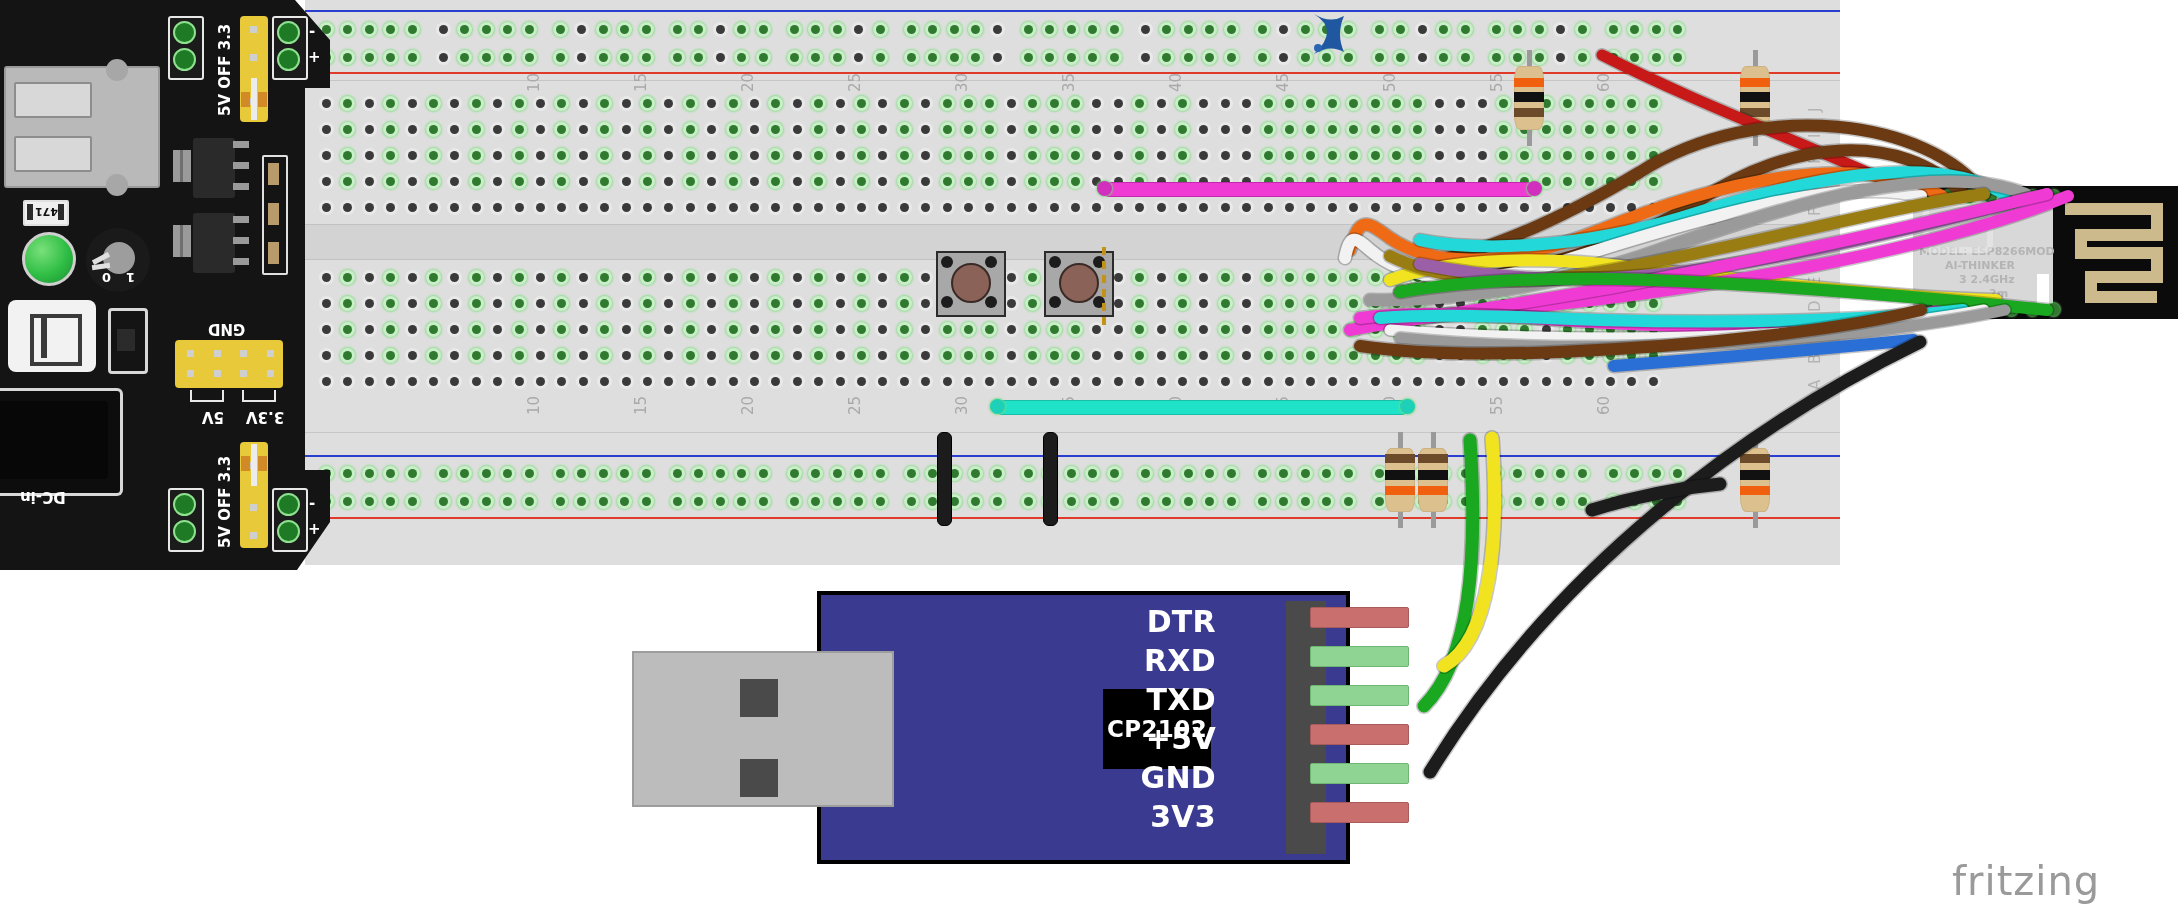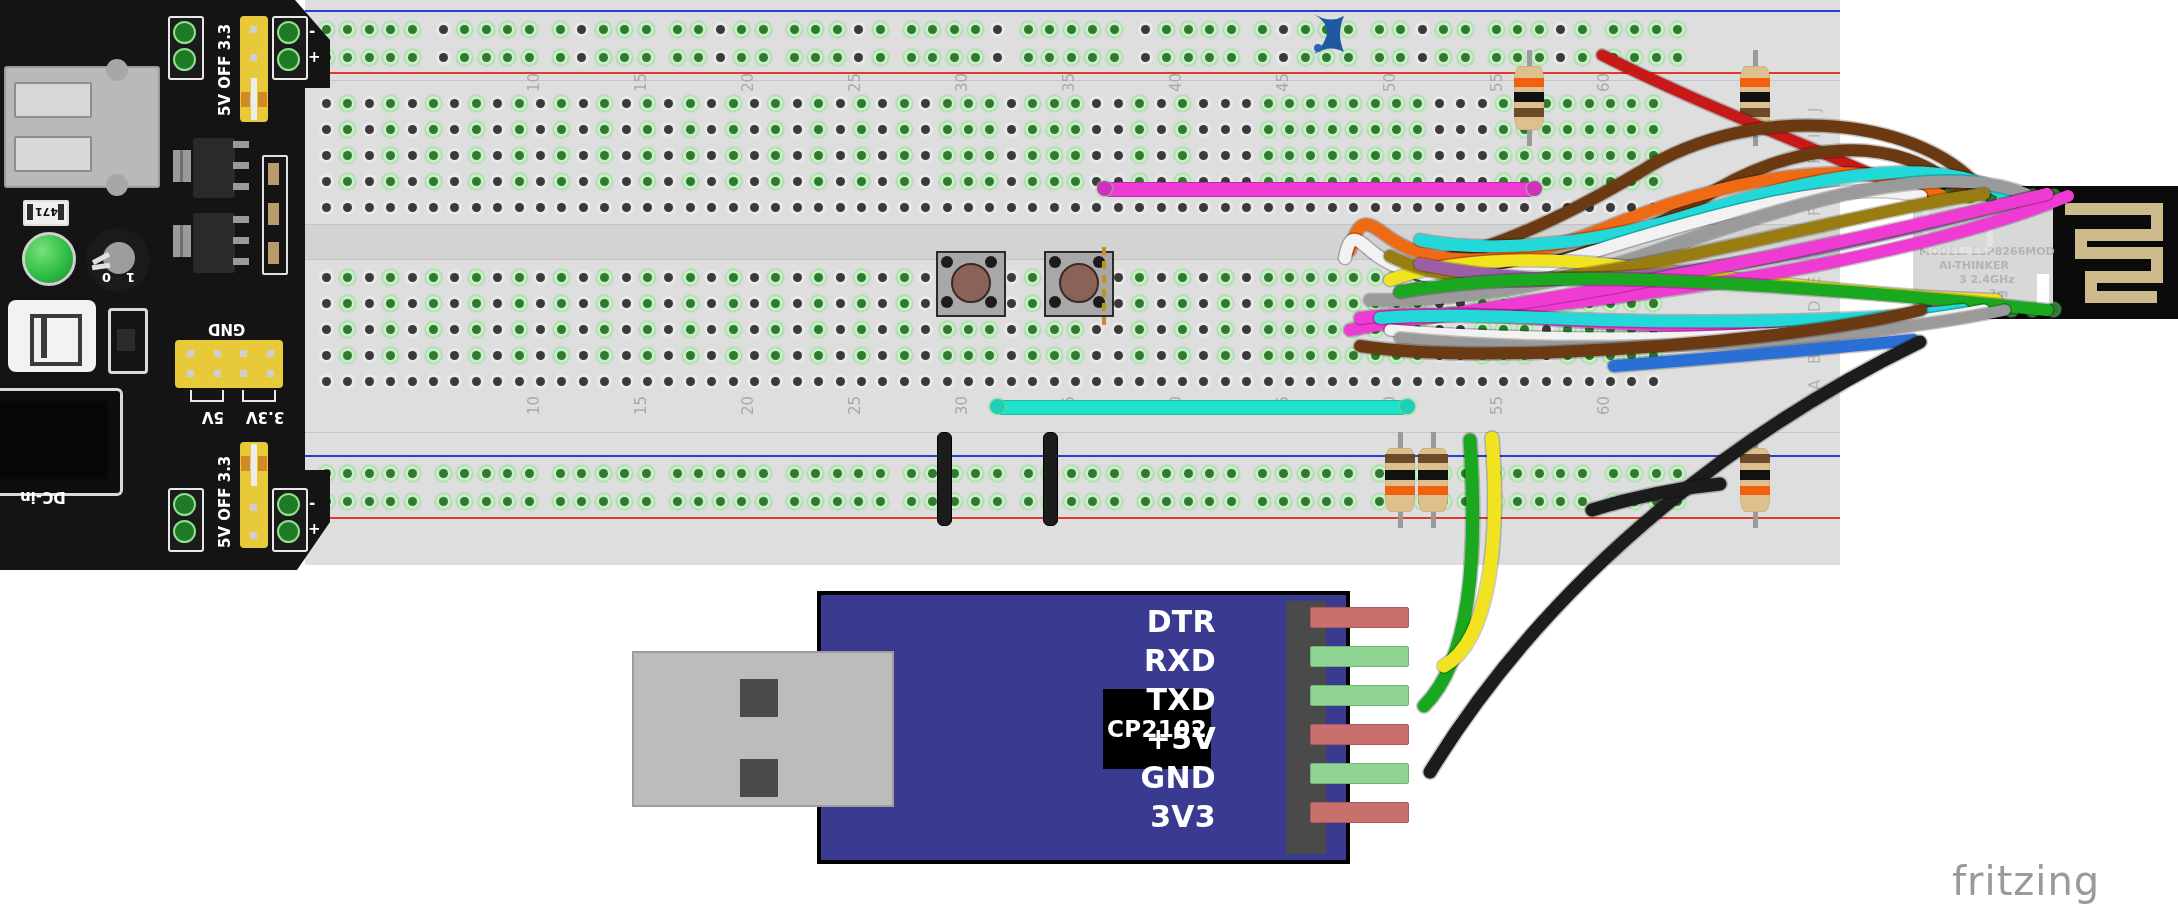--- a/index.html
+++ b/index.html
@@ -2920,21 +2920,21 @@
 <div class="wire abs" style="left:996px;top:400px;width:410px;height:13px;background:#1fe3c8;border:1px solid #19bda8;"></div>
 <div class="wireend abs" style="left:990px;top:399px;background:#1fd0b8;"></div>
 <div class="wireend abs" style="left:1400px;top:399px;background:#1fd0b8;"></div>
 
 <div class="wire abs" style="left:937px;top:432px;width:13px;height:92px;background:#1c1c1c;border:1px solid #000;"></div>
 <div class="wire abs" style="left:1043px;top:432px;width:13px;height:92px;background:#1c1c1c;border:1px solid #000;"></div>
 
 <div id="esp" class="abs">
   <div class="esp-shield">
     <span style="left:6px;top:52px;">MODEL: ESP8266MOD</span>
-    <span style="left:26px;top:66px;">AI-THINKER</span>
+    <span style="left:32px;top:66px;">AI-THINKER</span>
     <span style="left:46px;top:80px;">3  2.4GHz</span>
     <span style="left:76px;top:94px;">2m</span>
     <div style="position:absolute;left:10px;top:8px;width:58px;height:40px;border:6px solid #ececec;border-radius:8px;opacity:.55;"></div>
   </div>
   <svg class="esp-ant" width="120" height="120" viewBox="0 0 120 120" style="left:140px;top:5px;">
     <path d="M12 18 H104 V44 H28 V62 H104 V86 H38 V106 H104" stroke="#cdba8c" stroke-width="12" fill="none"></path>
   </svg>
   <div style="position:absolute;left:124px;top:88px;width:12px;height:38px;background:#ffffff;"></div>
 </div>
 

